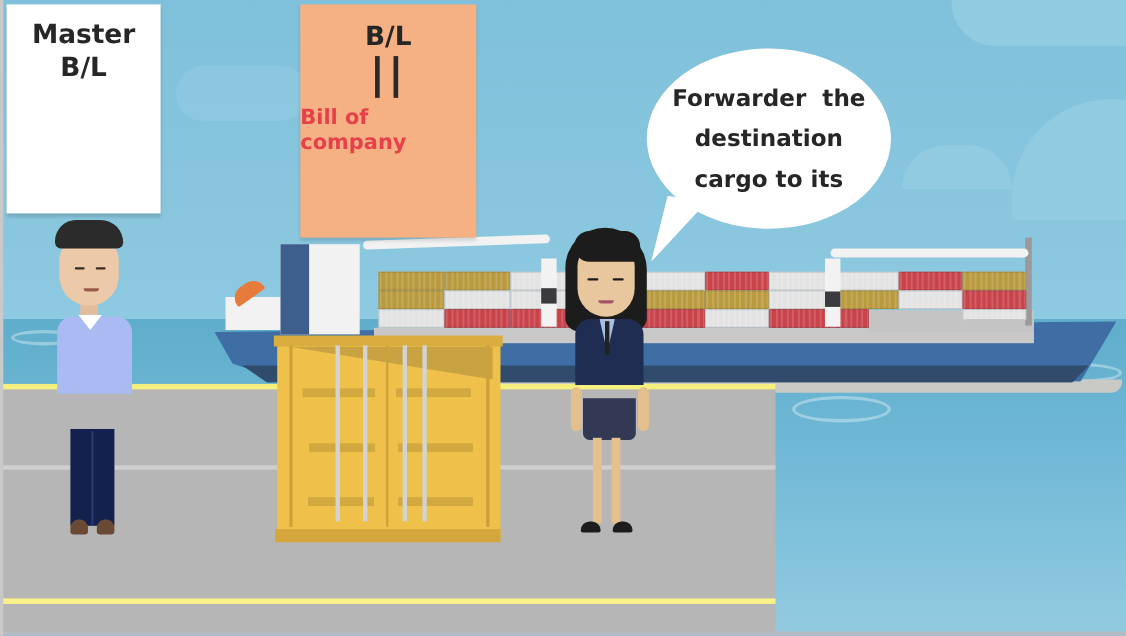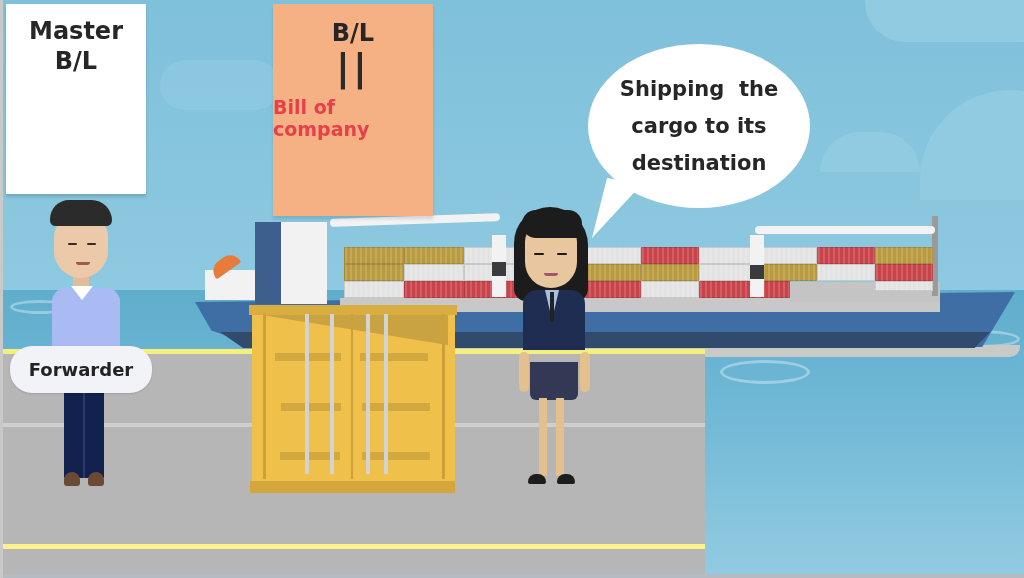--- a/index.html
+++ b/index.html
@@ -190,21 +190,20 @@
     <div class="abs m-head"></div>
     <div class="abs m-hair" style="height:26px;"></div>
     <div class="abs face-eye" style="left:68px;top:243px;"></div>
     <div class="abs face-eye" style="left:87px;top:243px;"></div>
     <div class="abs face-mouth" style="left:76px;top:262px;"></div>
     <div class="abs m-legs"></div>
     <div class="abs m-gap"></div>
     <div class="abs m-shoe" style="left:64px;"></div>
     <div class="abs m-shoe" style="left:88px;"></div>
   </div>
-  <div class="abs tag tag-forwarder">Forwarder</div>
 
   <div>
     <div class="abs w-hair"></div>
     <div class="abs w-jacket"></div>
     <div class="abs w-shirt"></div>
     <div class="abs w-tie"></div>
     <div class="abs w-head"></div>
     <div class="abs w-fringe"></div>
     <div class="abs face-eye" style="left:534px;top:253px;width:10px;background:#1a1a1a;"></div>
     <div class="abs face-eye" style="left:557px;top:253px;width:10px;background:#1a1a1a;"></div>
@@ -225,18 +224,18 @@
 
   <div class="abs note-master">
     <div class="note-title">B/L</div>
     <div class="equals-bars">||</div>
     <div class="note-red">Bill of company</div>
   </div>
 
   <div class="abs bubble-tail"></div>
   <div class="abs bubble">
     <div class="bubble-text">
-      <div style="white-space:pre;">Shipping  the</div>
+      <div style="white-space:pre;">Forwarder  the</div>
+      <div>destination</div>
       <div>cargo to its</div>
-      <div>destination</div>
     </div>
   </div>
 </div>
 
 </body></html>

